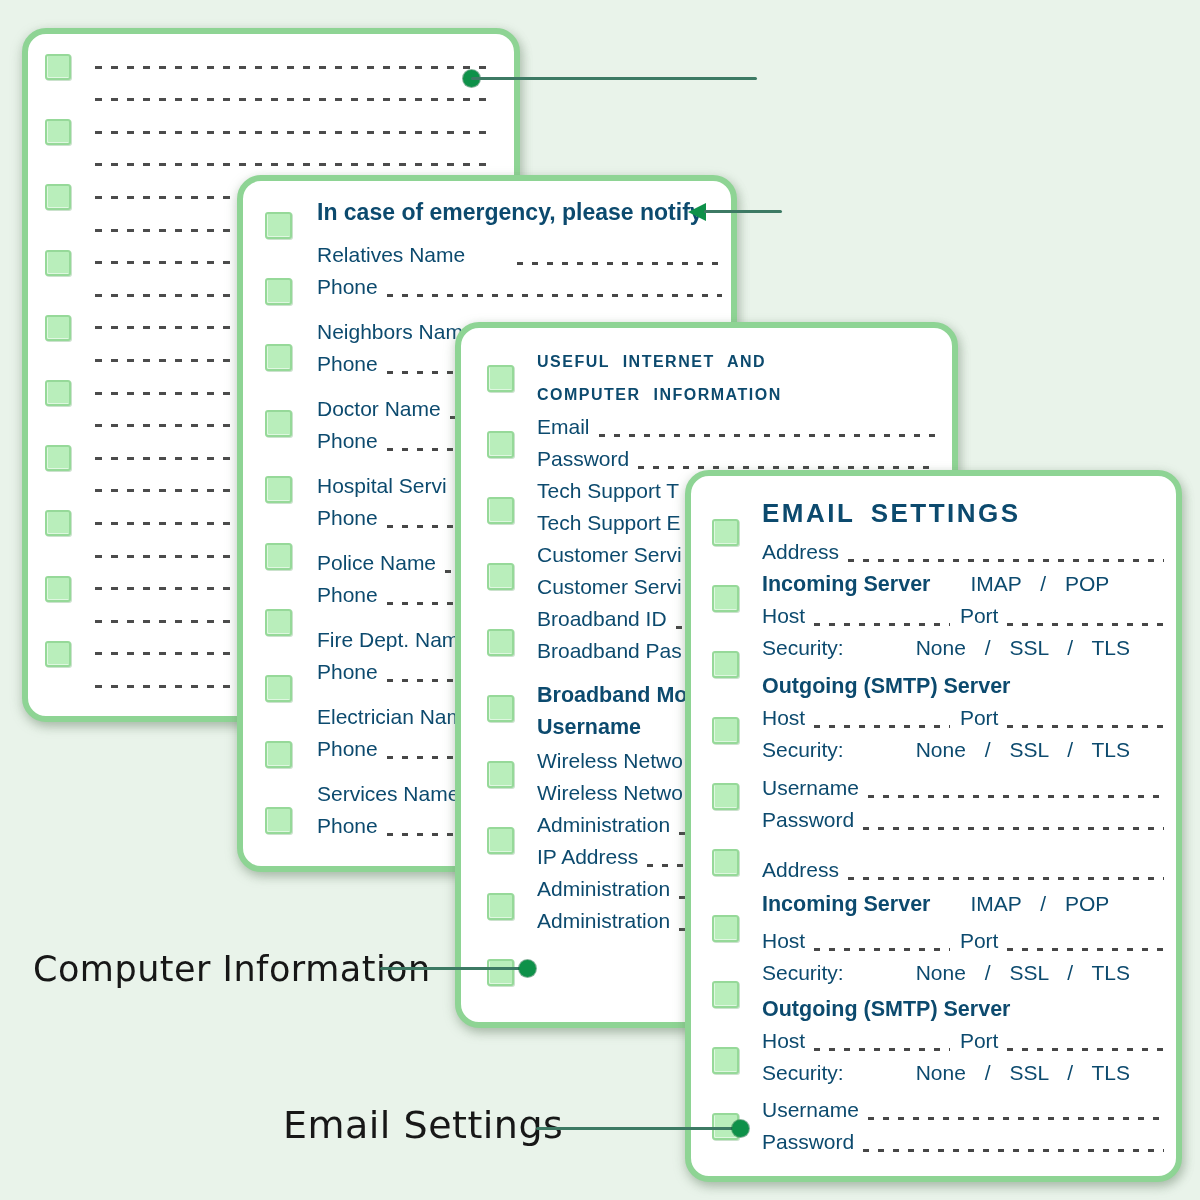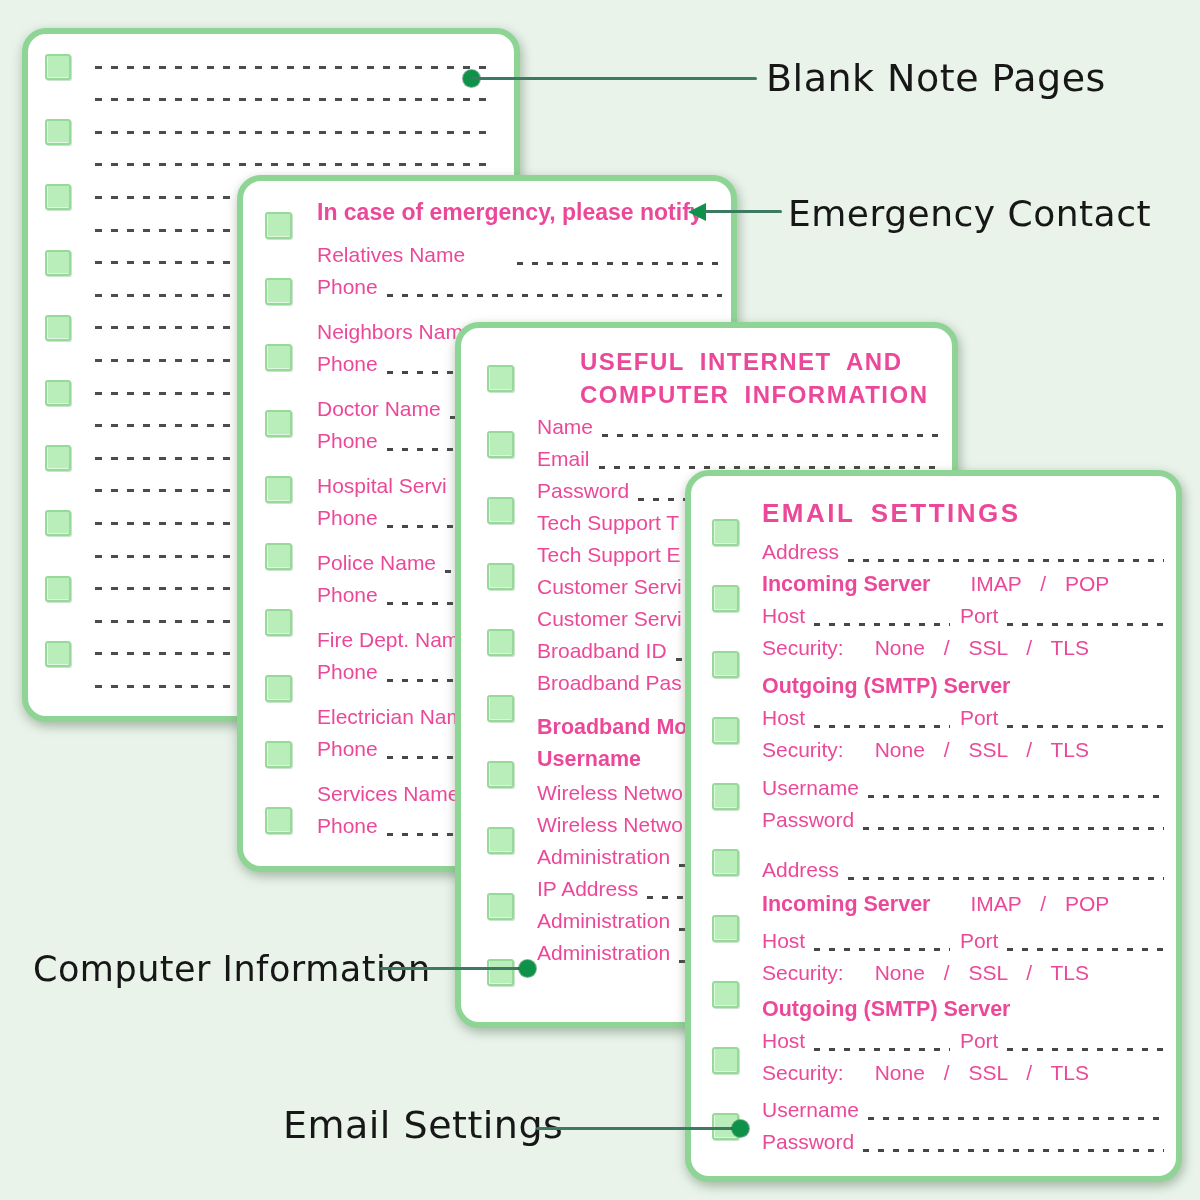--- a/index.html
+++ b/index.html
@@ -30,38 +30,38 @@
   .nline{
     position:absolute; left:67px; right:24px; height:3px;
     background:repeating-linear-gradient(90deg,#4c4c4c 0 7px,transparent 7px 16px);
   }
 
   
   .rows{position:absolute;}
   #page-emergency .rows{left:74px; right:9px;  top:14px;}
   #page-computer  .rows{left:76px; right:14px; top:17px;}
   #page-email     .rows{left:71px; right:12px; top:19px;}
-  .row{height:32px; display:flex; align-items:center; font-size:21px; color:#ec4899; white-space:nowrap;}
+  .row{height:32px; display:flex; align-items:center; font-size:21px; color:#0c4a6e; white-space:nowrap;}
   .row .lbl{flex:0 0 auto;}
   .row.h .lbl{font-weight:bold; font-size:21.5px;}
   .row.H{height:34px;}
   .row.H .lbl{font-weight:bold; font-size:23px;}
   .row.t{height:33px;}
-  .row.t .lbl{font-weight:bold; font-size:24px; letter-spacing:1.5px; word-spacing:7px;margin-left:43px;}
+  .row.t .lbl{font-weight:bold; font-size:16px; letter-spacing:1.5px; word-spacing:7px;}
   .row.T{height:36px;}
   .row.T .lbl{font-weight:bold; font-size:26px; letter-spacing:2.5px; word-spacing:6px;}
   .leader{
     flex:1 1 auto; height:3px; margin-left:9px; transform:translateY(8px);
     background:repeating-linear-gradient(90deg,#474747 0 6px,transparent 6px 15px);
   }
   .row.p .lead1{flex:1 1 52%;}
   .row.p .lead2{flex:1 1 60%;}
   .row.p .lbl2{margin-left:10px;}
   .opts{margin-left:40px; word-spacing:13px;}
-  .row.o .opts{margin-left:31px;}
+  .row.o .opts{margin-left:72px;}
 
   
   .callouts{position:absolute; inset:0; z-index:10; pointer-events:none;}
   .c-label{
     position:absolute; color:#171717; font-family:"DejaVu Sans", sans-serif;
     font-weight:400; letter-spacing:.5px; line-height:1.15;
   }
   .c-line{position:absolute; height:3px; background:var(--callout_line,#3d7a64); border-radius:2px;}
   .c-dot{position:absolute; width:17px; height:17px; border-radius:50%;
          background:var(--callout_dot,#0b8a42); box-shadow:0 0 0 1px rgba(8,100,50,.5);}
@@ -191,24 +191,20 @@
 
   <div class="page" id="page-computer">
     <div class="rows">
         <div class="row t">
           <span class="lbl">USEFUL INTERNET AND</span>
         </div>
         <div class="row t">
           <span class="lbl">COMPUTER INFORMATION</span>
         </div>
         <div class="row f">
-          <span class="lbl">Name</span>
-          <span class="leader"></span>
-        </div>
-        <div class="row f">
           <span class="lbl">Email</span>
           <span class="leader"></span>
         </div>
         <div class="row f">
           <span class="lbl">Password</span>
           <span class="leader"></span>
         </div>
         <div class="row f">
           <span class="lbl">Tech Support T</span>
           <span class="leader"></span>
@@ -369,25 +365,23 @@
       <div class="cb" style="left: 21px; top: 438.5px; height: 27px; width: 27px;"></div>
       <div class="cb" style="left: 21px; top: 504.5px; height: 27px; width: 27px;"></div>
       <div class="cb" style="left: 21px; top: 570.5px; height: 27px; width: 27px;"></div>
       <div class="cb" style="left: 21px; top: 636.5px; height: 27px; width: 27px;"></div>
     </div>
 
   <div class="callouts">
 
     <div class="c-dot" style="left:463px; top:70px;"></div>
     <div class="c-line" style="left:471px; top:77px; width:286px;"></div>
-    <span class="c-label" style="left:766px; top:57px; font-size:38px;">Blank Note Pages</span>
 
     <div class="c-arrow" style="left:688px; top:203px;"></div>
     <div class="c-line" style="left:704px; top:210px; width:78px;"></div>
-    <span class="c-label" style="left:788px; top:193px; font-size:36px;">Emergency Contact</span>
 
     <span class="c-label" style="left:33px; top:949px; font-size:35px;">Computer Information</span>
     <div class="c-line" style="left:380px; top:967px; width:142px;"></div>
     <div class="c-dot" style="left:519px; top:960px;"></div>
 
     <span class="c-label" style="left:283px; top:1104px; font-size:38px;">Email Settings</span>
     <div class="c-line" style="left:536px; top:1127px; width:200px;"></div>
     <div class="c-dot" style="left:732px; top:1120px;"></div>
   </div>
 

